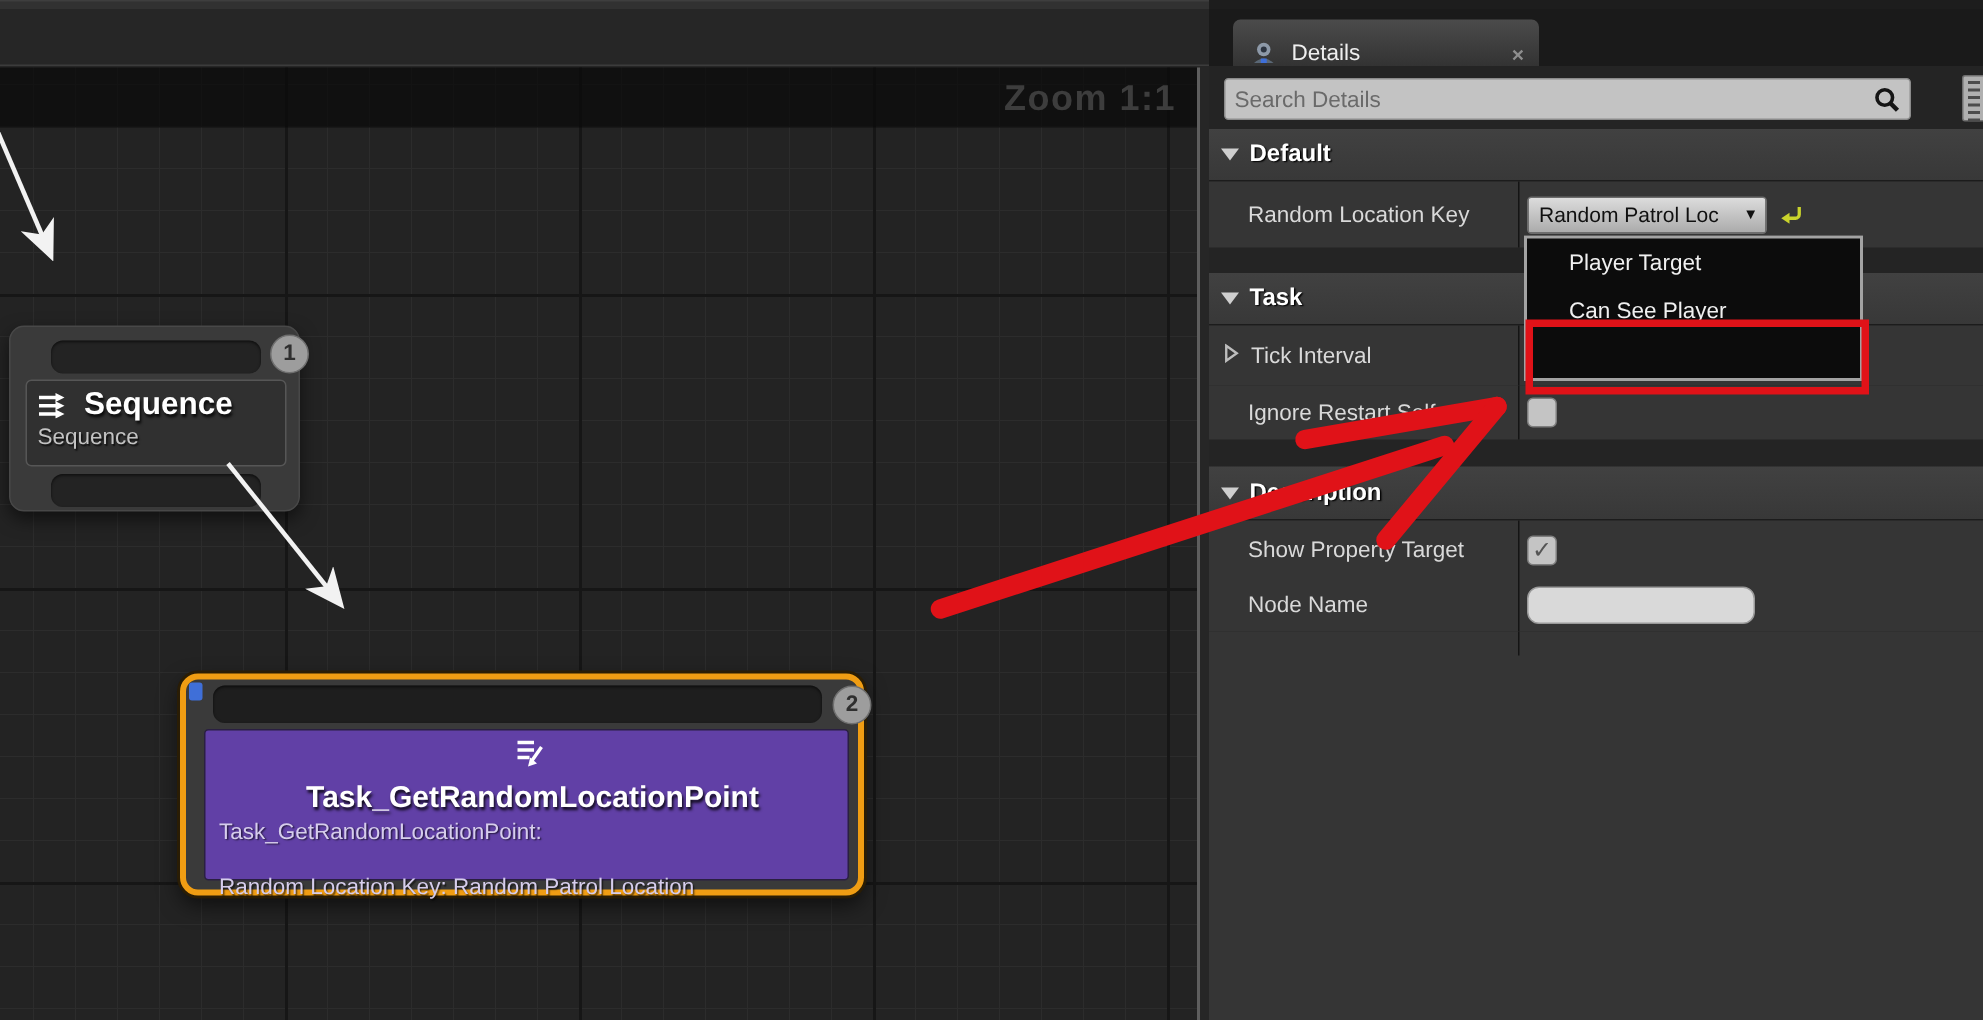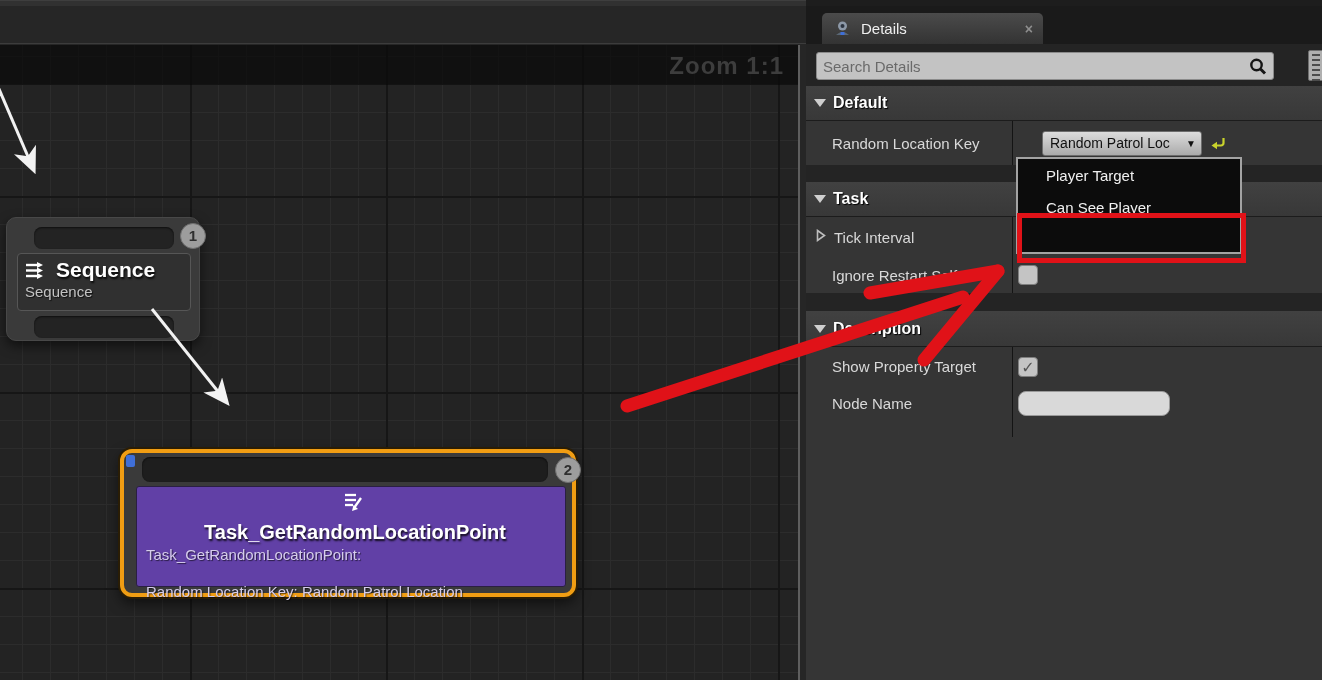--- a/index.html
+++ b/index.html
@@ -42,22 +42,22 @@
                border:4px solid #f09d13; border-radius:12px; box-shadow:0 0 0 2px #2a1d05, 0 6px 14px rgba(0,0,0,.6); }
   .task-body { position:absolute; left:12px; top:33px; width:430px; height:101px; background:#6140a6; border:1px solid #2a1f42; border-radius:3px; }
   .task-title { display:flex; align-items:center; gap:8px; padding:5px 0 0 8px; color:#fff; font-size:20px; font-weight:bold;
                 text-shadow:1px 2px 2px rgba(0,0,0,.85); white-space:nowrap;flex-direction:column; }
   .task-line { padding-left:9px; color:#d6cdec; font-size:15px; text-shadow:1px 1px 1px rgba(0,0,0,.6); }
   .blue-marker { position:absolute; left:2px; top:2px; width:9px; height:12px; background:#3f6fd8; border-radius:2px; }
 
   
   .details { position:absolute; left:806px; top:0; width:516px; height:680px; background:#1d1d1d; }
   .tabbar { position:absolute; left:0; top:6px; width:100%; height:38px; background:#1a1a1a; }
-  .tab { position:absolute; left:16px; top:7px; width:221px; height:31px; background:linear-gradient(#4b4b4b,#333333);
-         border-radius:5px 5px 0 0; display:flex; align-items:center; gap:10px; padding:0 10px 0 12px; }
+  .tab { position:absolute; left:16px; top:7px; width:204px; height:31px; background:linear-gradient(#4b4b4b,#333333);
+         border-radius:5px 5px 0 0; display:flex; align-items:flex-end; gap:10px; padding:0 10px 0 12px; }
   .tab-label { color:#efefef; font-size:15px; flex:1; }
   .tab-close { color:#8e8e8e; font-size:14px; font-weight:bold; }
 
   .search-row { position:absolute; left:0; top:44px; width:100%; height:42px; background:#242424; }
   .search-box { position:absolute; left:10px; top:8px; width:458px; height:28px; background:#c3c3c3; border:1px solid #8b8b8b;
                 border-radius:3px; }
   .search-box input { width:410px; height:24px; margin:1px 0 0 6px; border:0; background:transparent; outline:none;
                       font-size:15px; color:#3a3a3a; font-family:inherit; }
   .search-box input::placeholder { color:#6a6a6a; opacity:1; }
   .search-mag { position:absolute; right:5px; top:4px; }
@@ -69,21 +69,21 @@
              padding-left:8px; gap:7px; border-bottom:1px solid #1c1c1c; }
   .cat-label { color:#ffffff; font-weight:bold; font-size:16px; text-shadow:1px 1px 1px #000; }
   .tri-down { width:0; height:0; border-left:6px solid transparent; border-right:6px solid transparent; border-top:8px solid #cfcfcf; }
   .prop-row { position:absolute; left:0; width:516px; background:#353535; display:flex; align-items:center; }
   .prop-label { width:206px; padding-left:26px; color:#d9d9d9; font-size:15px; }
   .prop-value { flex:1; align-self:stretch; border-left:1px solid #141414; display:flex; align-items:center; padding-left:5px; }
   .bottom-fill { position:absolute; left:0; top:335px; width:516px; height:259px; background:#353535; }
   .divider-stub { position:absolute; left:206px; top:335px; width:1px; height:16px; background:#141414; }
 
   .combo { width:160px; height:25px; background:linear-gradient(#dcdcdc,#ababab); border:1px solid #6c6c6c; border-radius:3px;
-           display:flex; align-items:center; padding:0 5px 0 7px;margin-left:24px; }
+           display:flex; align-items:center; padding:0 5px 0 7px; }
   .combo-text { flex:1; font-size:14px; color:#101010; white-space:nowrap; overflow:hidden; }
   .combo-arrow { font-size:10px; color:#111; }
 
   .checkbox { width:20px; height:20px; background:#c4c4c4; border:1px solid #7e7e7e; border-radius:4px;
               color:#555555; font-size:16px; font-weight:bold; text-align:center; line-height:19px; }
   .textfield { width:152px; height:25px; background:#d9d9d9; border:1px solid #9a9a9a; border-radius:8px; }
 
   .expander-hollow { margin-left:-16px; margin-right:8px; }
 
   

